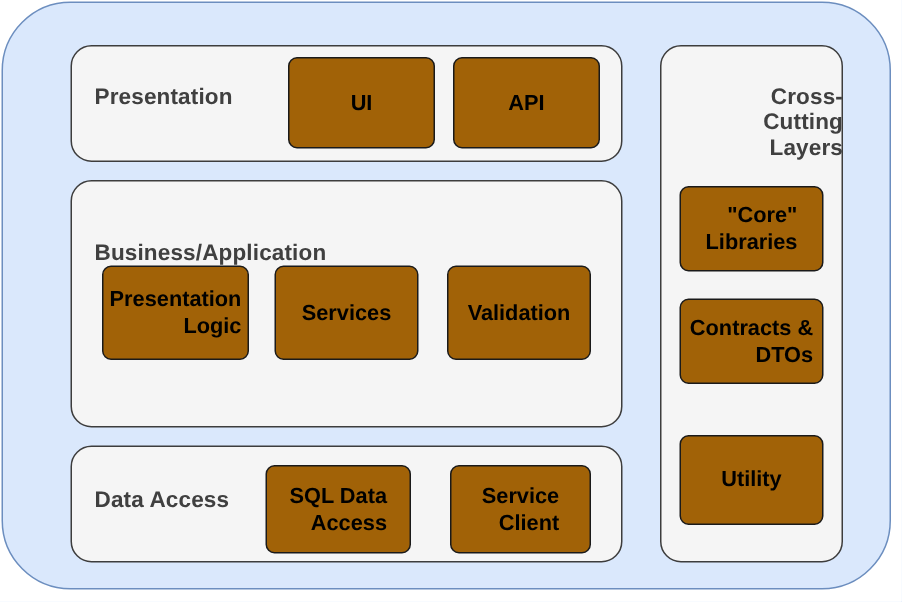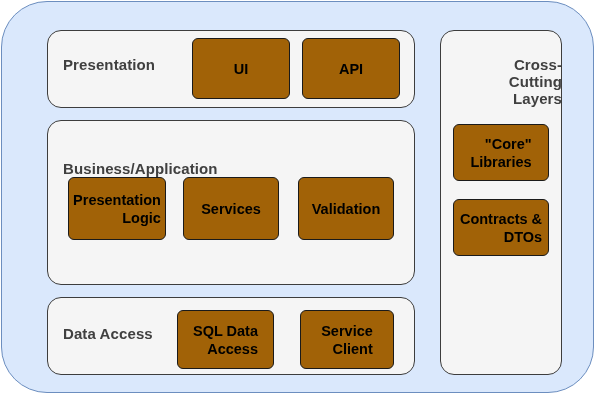--- a/index.html
+++ b/index.html
@@ -122,14 +122,15 @@
 Client</div>
 
   <div class="layer-panel" id="panel-crosscutting"></div>
   <div class="layer-title" id="title-crosscutting">Cross-
 Cutting
 Layers</div>
   <div class="component-box" id="box-core-libraries">"Core"
 Libraries</div>
   <div class="component-box" id="box-contracts-dtos">Contracts &amp;
 DTOs</div>
+  <div class="component-box" id="box-utility">Utility</div>
 
 </div>
 
 </body></html>

